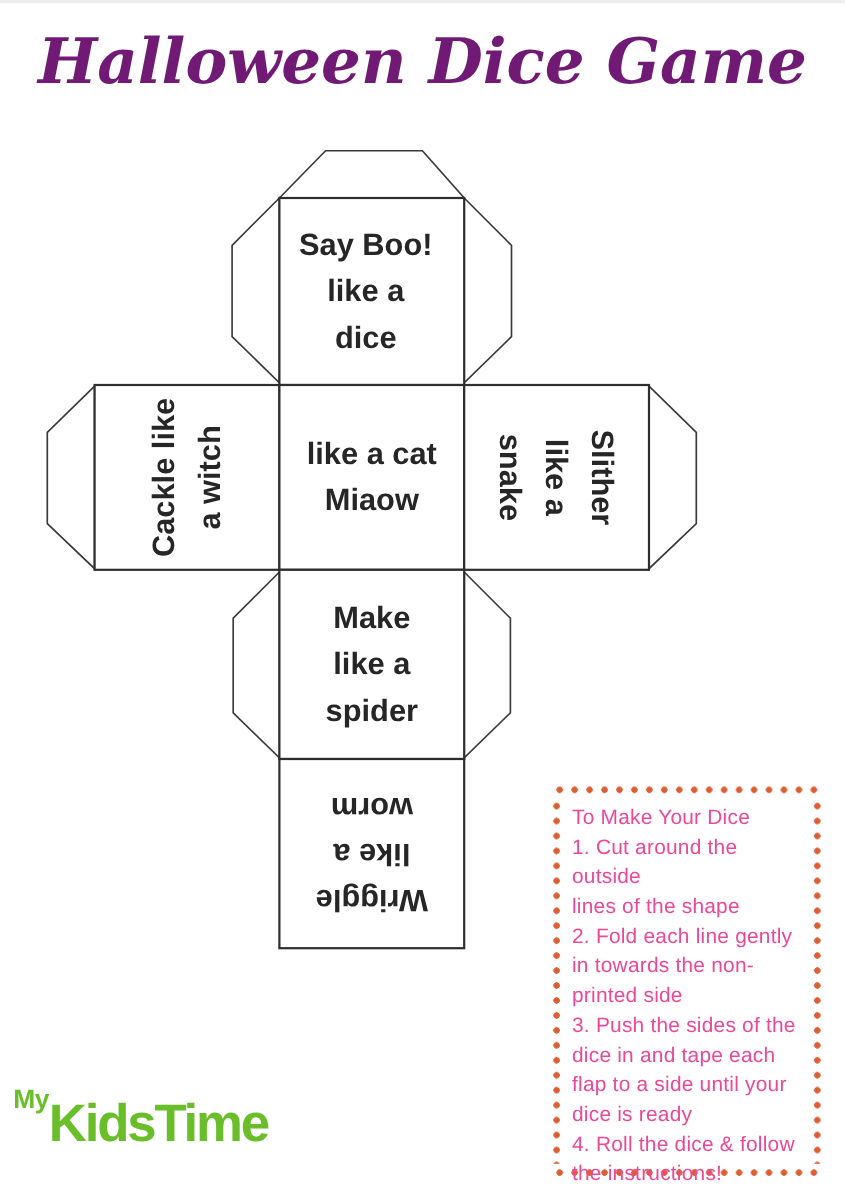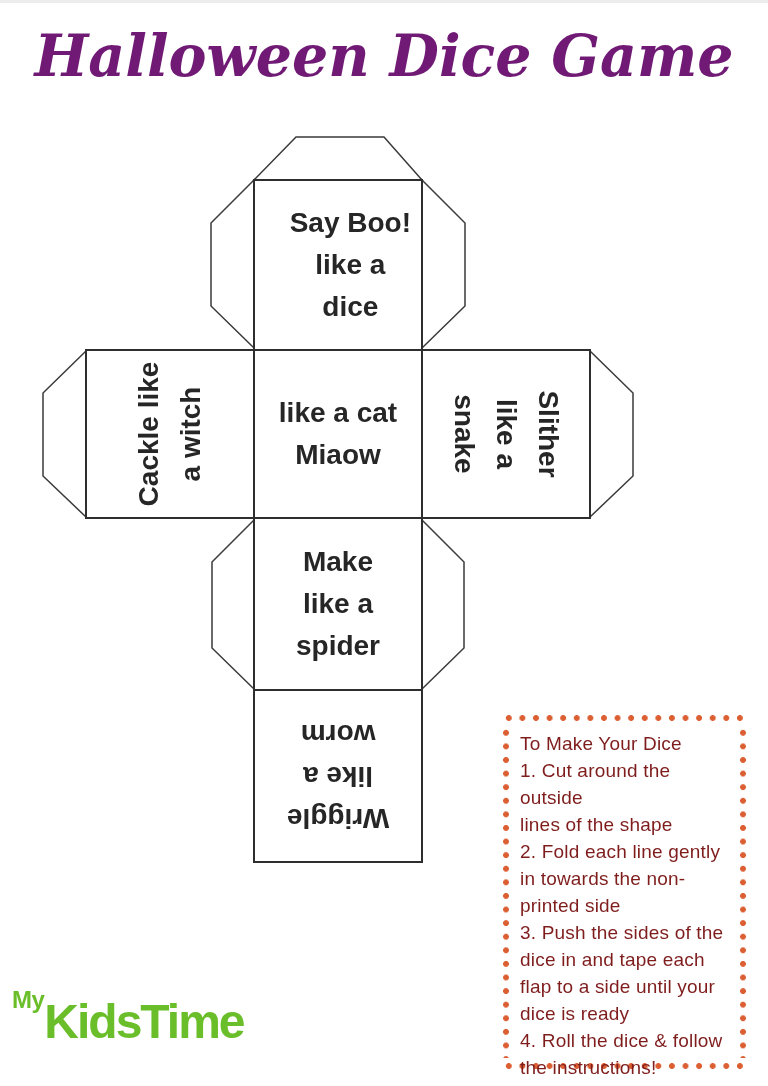--- a/index.html
+++ b/index.html
@@ -30,21 +30,21 @@
   .net-lines { position: absolute; left: 0; top: 0; width: 768px; height: 1086px; }
   .net-lines polygon { fill: #ffffff; stroke: #3a3a3a; stroke-width: 1.5; }
   .net-lines rect { fill: #ffffff; stroke: #2e2e2e; stroke-width: 2; }
 
   
   .face {
     position: absolute; display: flex; align-items: center; justify-content: center;
     text-align: center; color: #262626; font-weight: bold;
     font-size: 28px; line-height: 42px;
   }
-  .face-ghost  { left: 254px; top: 180px; width: 157px; height: 170px; justify-content: flex-end; }
+  .face-ghost  { left: 254px; top: 180px; width: 157px; height: 170px; }
   .face-witch  { left: 86px;  top: 350px; width: 168px; height: 168px; }
   .face-cat    { left: 254px; top: 350px; width: 168px; height: 168px; }
   .face-snake  { left: 422px; top: 350px; width: 168px; height: 168px; }
   .face-spider { left: 254px; top: 518px; width: 168px; height: 172px; }
   .face-worm   { left: 254px; top: 690px; width: 168px; height: 172px; }
   .rot-ccw  .face-text { transform: rotate(-90deg); }
   .rot-cw   .face-text { transform: rotate(90deg); }
   .rot-flip .face-text { transform: rotate(180deg); }
   .face-text { white-space: nowrap; }
 
@@ -60,21 +60,21 @@
     width: 8px; height: 332px; top: 12px;
     background-image: radial-gradient(circle, #dc5f33 2.7px, rgba(0,0,0,0) 3.1px);
     background-size: 8px 13.6px; background-repeat: repeat-y;
   }
   .dots-top { top: 0; left: 0; }
   .dots-bottom { bottom: 0; left: 0; }
   .dots-left { left: 0; }
   .dots-right { right: 0; }
   .instr-text {
     position: absolute; left: 18px; top: 16px; width: 214px;
-    font-size: 19px; line-height: 27px; color: #7f1d1d;
+    font-size: 19px; line-height: 27px; color: #ec4899;
     letter-spacing: 0.2px;
   }
 
   
   .logo { position: absolute; left: 12px; top: 986px; color: #6abe2a; font-weight: bold; }
   .logo-my {
     font-size: 24px; vertical-align: 30px; letter-spacing: -0.5px;
   }
   .logo-name {
     font-size: 48px; letter-spacing: -2px;

